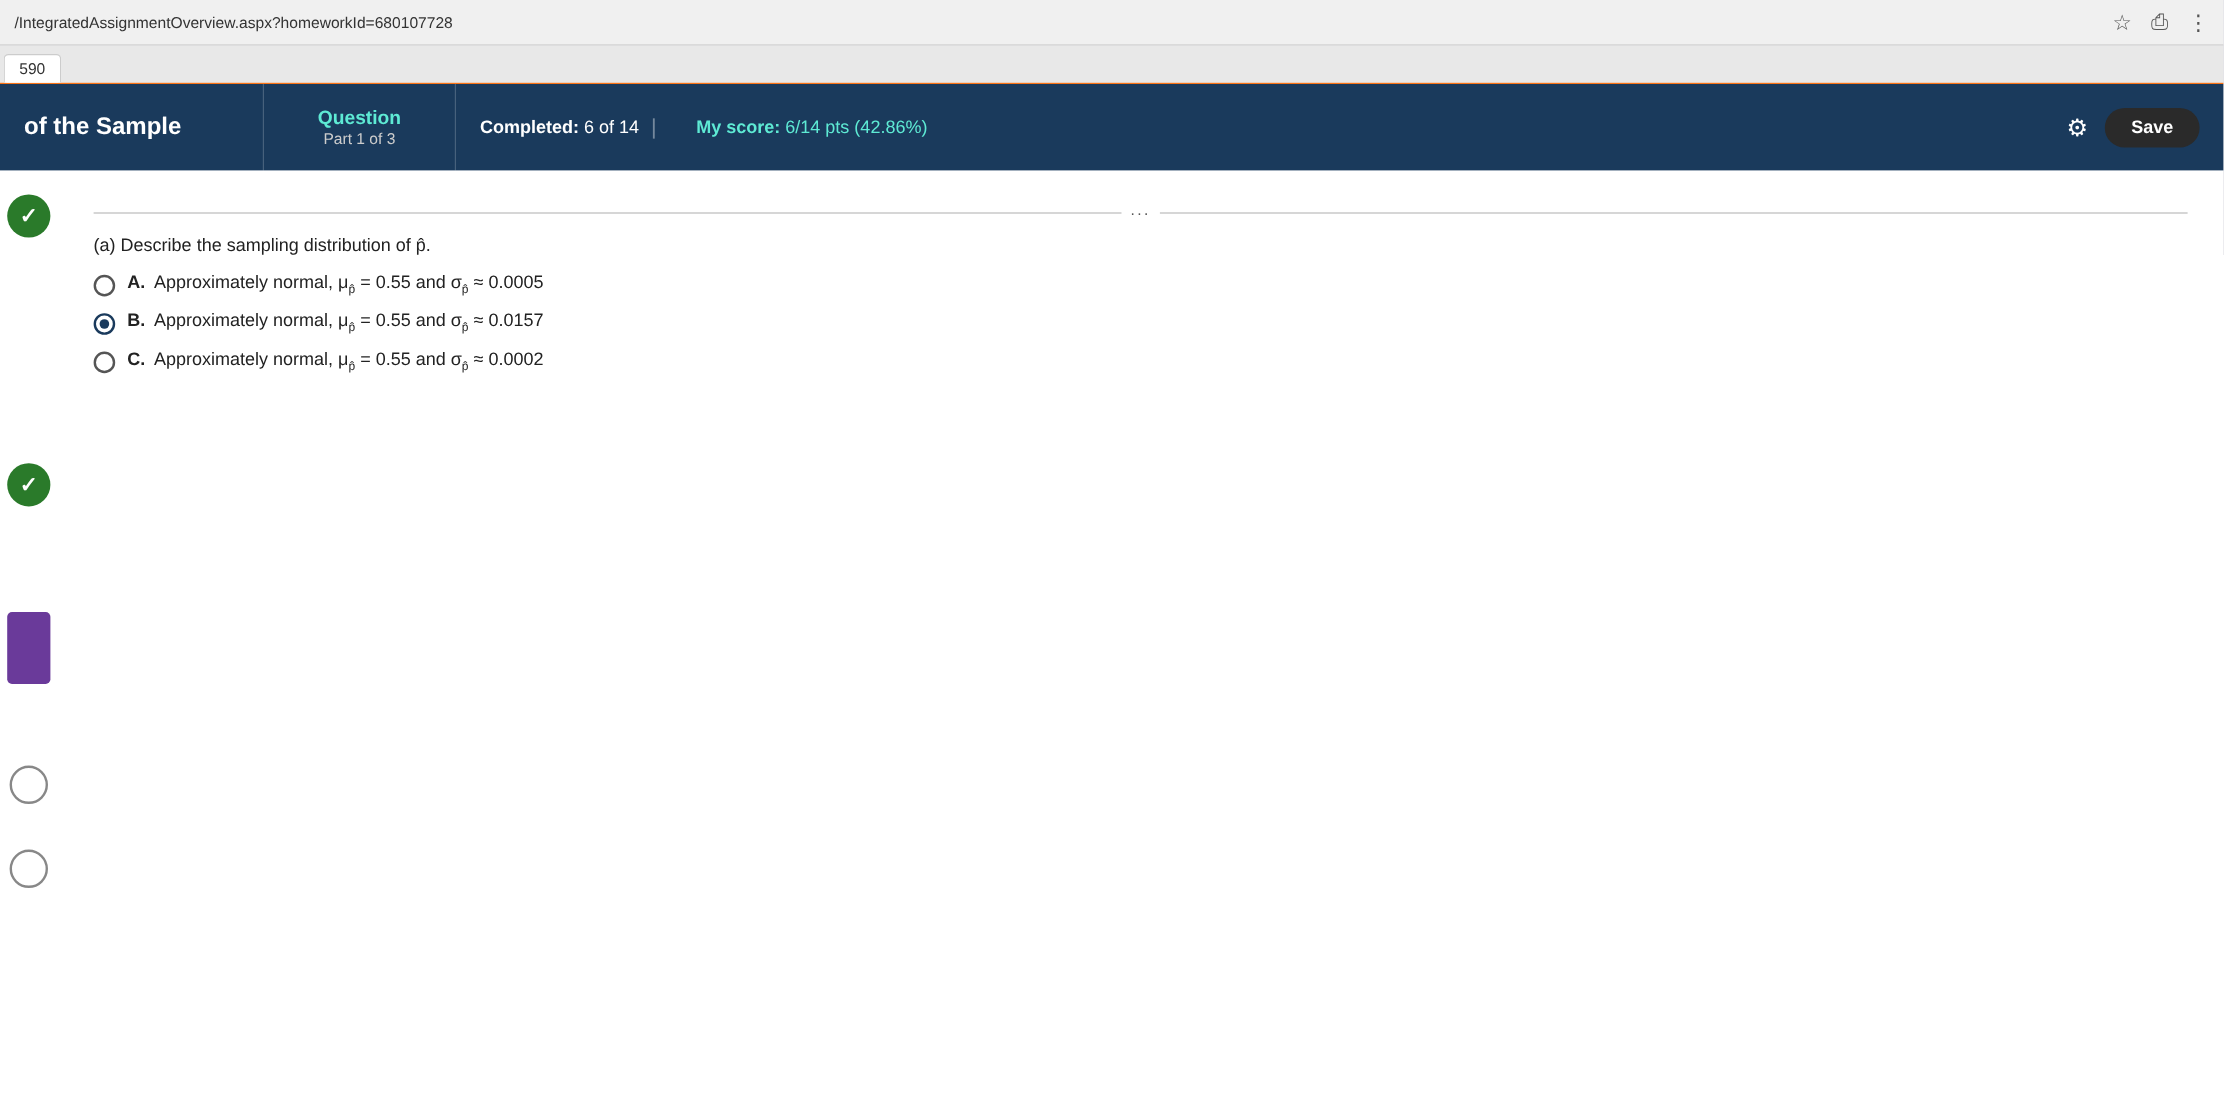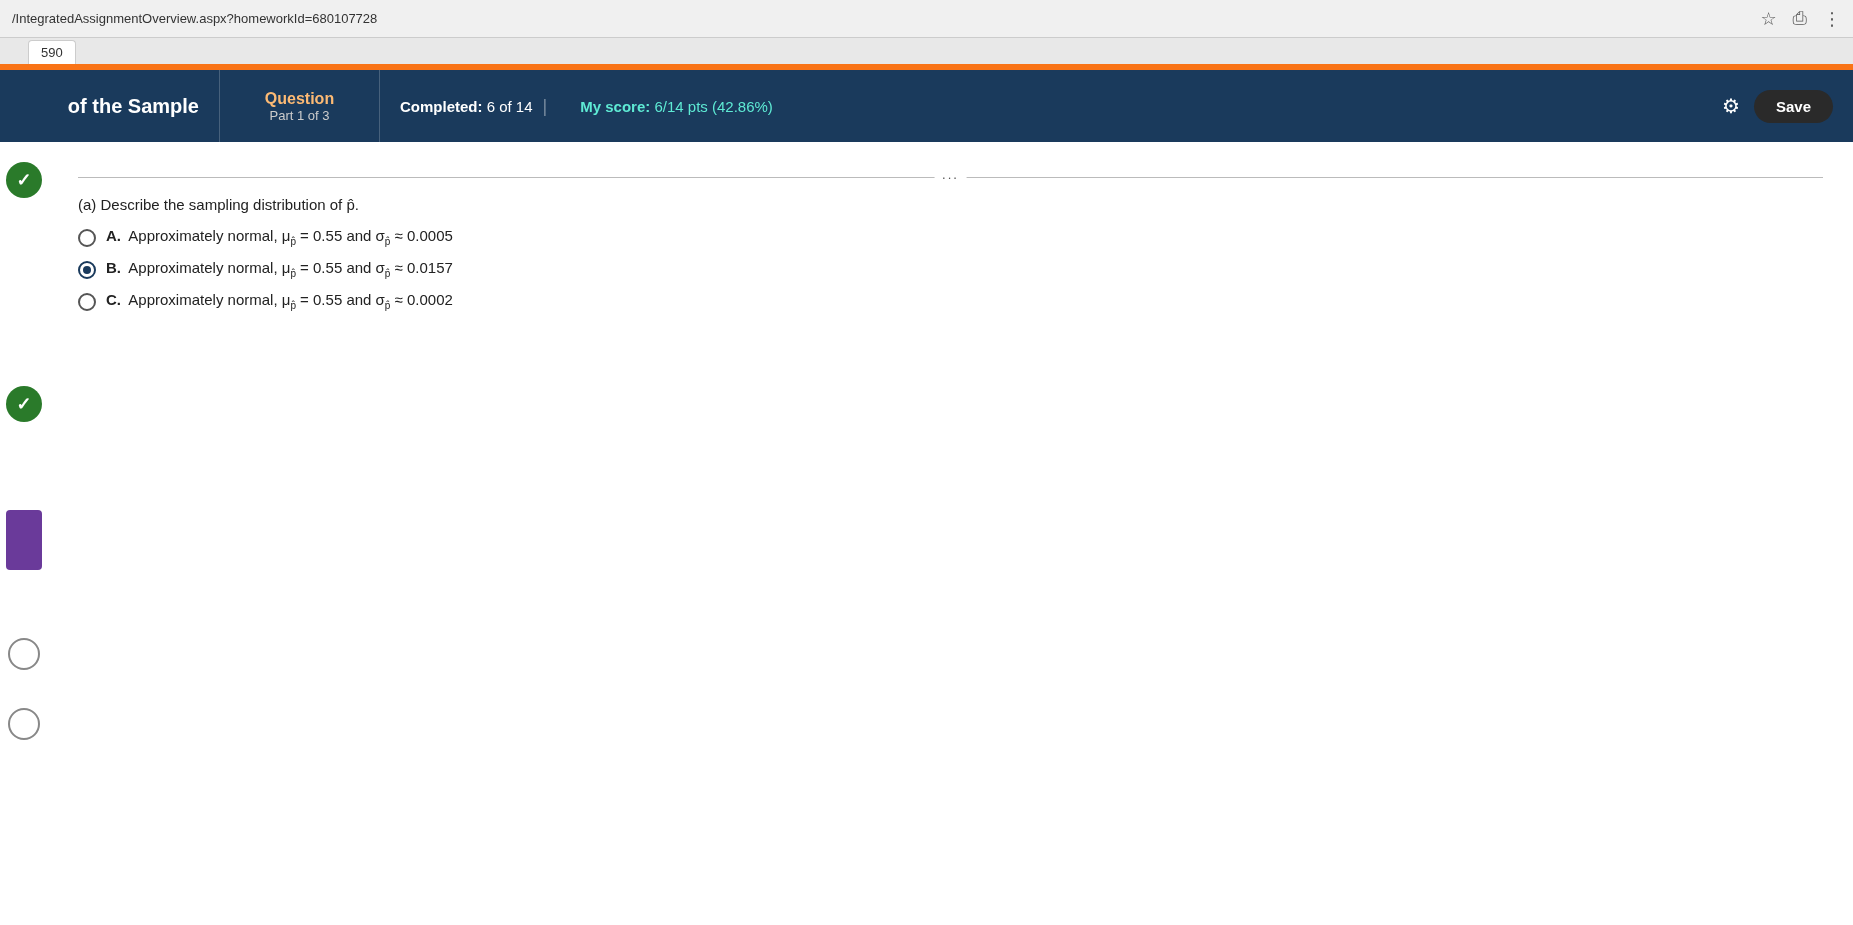--- a/index.html
+++ b/index.html
@@ -33,25 +33,25 @@
     }
     .browser-icon {
       font-size: 18px;
       color: #555;
       cursor: pointer;
     }
 
     
     .tab-bar {
       background: #e8e8e8;
-      padding: 4px 28px 0;
+      padding: 4px 3px 0;
       display: flex;
       align-items: flex-end;
       height: 32px;
-      border-bottom: 6px solid #f97316;
+      border-bottom: 1px solid #f97316;
     }
     .tab-label {
       font-size: 13px;
       color: #333;
       background: #fff;
       padding: 4px 12px;
       border-radius: 4px 4px 0 0;
       border: 1px solid #ccc;
       border-bottom: none;
     }
@@ -71,41 +71,40 @@
       align-items: stretch;
       height: 72px;
       padding: 0;
     }
     .header-left {
       padding: 10px 20px;
       display: flex;
       align-items: center;
       min-width: 220px;
       border-right: 1px solid rgba(255,255,255,0.2);
-      justify-content: flex-end;
     }
     .header-left-title {
       font-size: 20px;
       font-weight: bold;
       color: white;
     }
     .header-center {
       padding: 8px 20px;
       display: flex;
       flex-direction: column;
       align-items: center;
       justify-content: center;
       flex: 0 0 auto;
       min-width: 160px;
       border-right: 1px solid rgba(255,255,255,0.2);
     }
     .header-center-title {
       font-size: 16px;
       font-weight: bold;
-      color: #fdba74;
+      color: #5eead4;
     }
     .header-center-sub {
       font-size: 13px;
       color: #ccc;
     }
     .header-right {
       padding: 8px 20px;
       display: flex;
       align-items: center;
       flex: 1;

